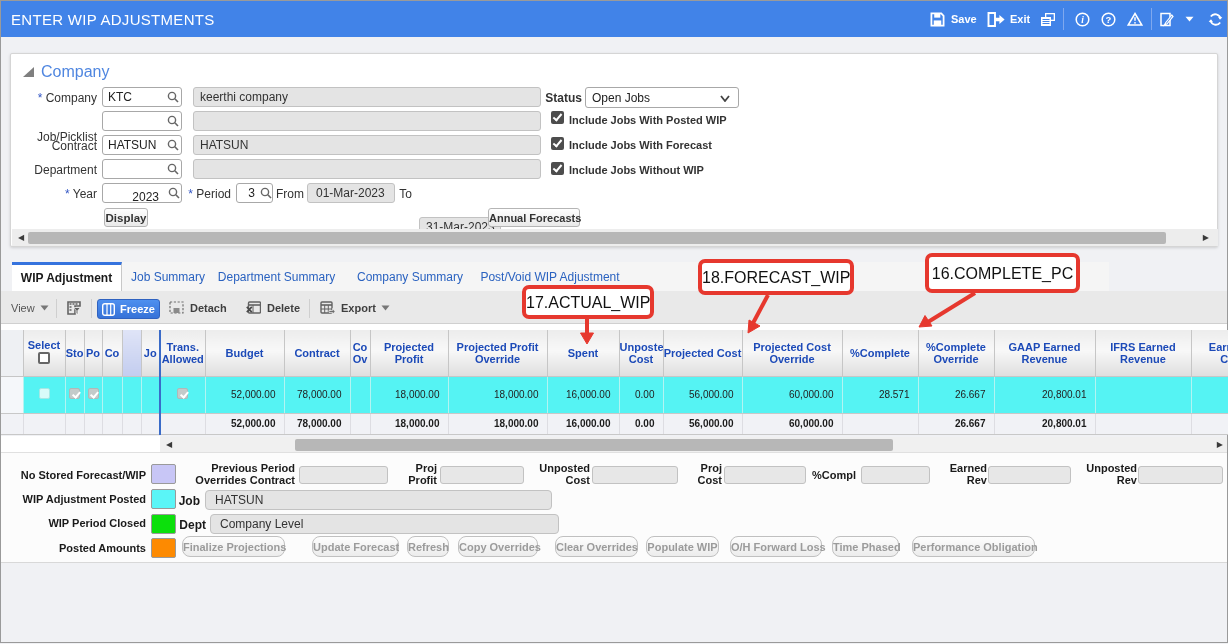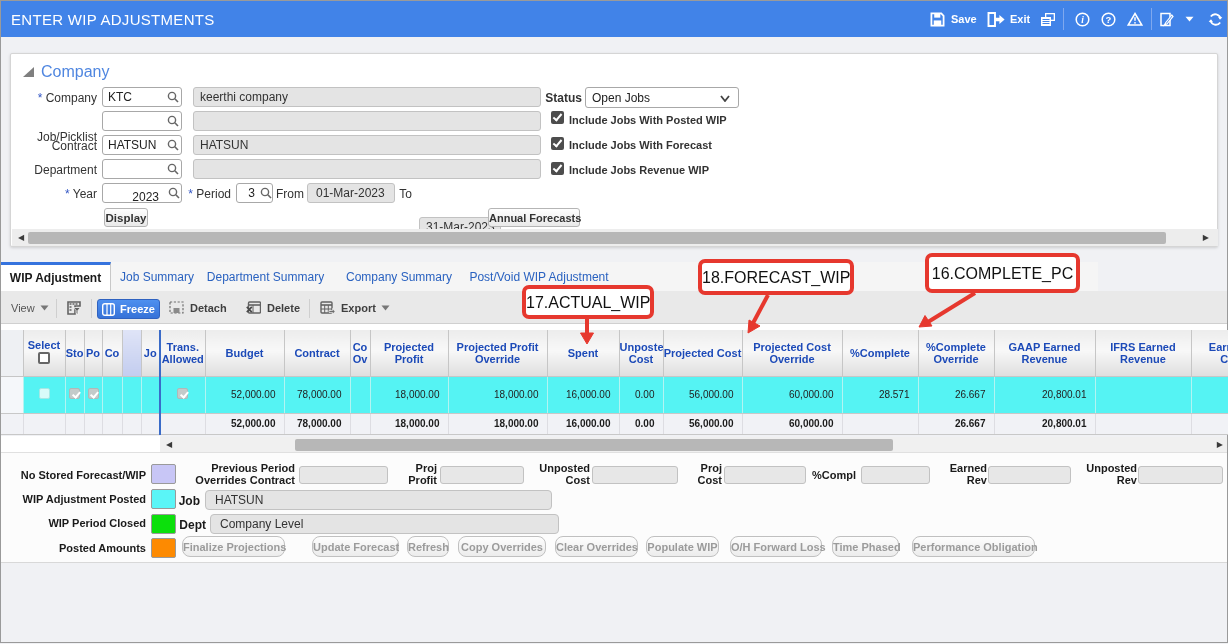--- a/index.html
+++ b/index.html
@@ -22,21 +22,21 @@
 .ro { position:absolute; height:20px; background:#e4e4e4; border:1px solid #c2c2c2; border-radius:3px; font-size:12px; color:#333; padding:0 6px; line-height:18px; white-space:nowrap; overflow:hidden; }
 .cb { position:absolute; width:13px; height:13px; background:#4d4d4d; border-radius:2px; }
 .cb:after { content:""; position:absolute; left:4px; top:1px; width:3px; height:7px; border:solid #fff; border-width:0 2px 2px 0; transform:rotate(40deg); }
 .cblabel { position:absolute; font-size:11px; font-weight:bold; color:#333; white-space:nowrap; padding-top:1px; }
 .btn { position:absolute; padding:0; height:22px; background:linear-gradient(#fefefe,#e9e9e9); border:1px solid #b5b5b5; border-radius:3px; font-size:12px; font-weight:bold; color:#333; text-align:center; font-family:"Liberation Sans",sans-serif; white-space:nowrap; }
 
 .hsb { position:absolute; background:#b7b7b7; }
 .hsb-track { position:absolute; background:#ededed; }
 .sb-arrow { position:absolute; font-size:8px; color:#3a3a3a; }
 
-.tabs { position:absolute; left:1px; top:262px; width:1097px; height:29px; background:#f5f5f5; }
+.tabs { position:absolute; left:12px; top:262px; width:1097px; height:29px; background:#f5f5f5; }
 .tab { position:absolute; top:0; height:29px; font-size:12px; color:#2a62c0; display:flex; align-items:center; justify-content:center; }
 .tab.active { background:#fff; border-top:3px solid #3573de; border-right:1px solid #c8c8c8; color:#1a1a1a; font-weight:bold; }
 
 .toolbar { position:absolute; left:1px; top:291px; width:1226px; height:33px; background:#e9e9e9; border-bottom:1px solid #d0d0d0; }
 .tool { position:absolute; top:0; height:33px; display:flex; align-items:center; font-size:11px; font-weight:bold; color:#3f3f3f; }
 
 .grid { position:absolute; left:1px; top:330px; width:1227px; }
 .grid table { border-collapse:collapse; table-layout:fixed; width:1227px; }
 .grid td { border-right:1px solid #c6c6c6; border-bottom:1px solid #c6c6c6; font-size:11.5px; overflow:hidden; white-space:nowrap; }
 .grid tr.hdr td { background:linear-gradient(#ececec 0%,#f8f8f8 45%,#dedede 100%); color:#1c4ab8; font-weight:bold; text-align:center; font-size:11px; height:46px; vertical-align:middle; padding:0; }
@@ -160,21 +160,21 @@
   <div style="position:absolute; left:574px; top:33px; width:154px; height:21px; background:#fff; border:1px solid #a8a8a8; border-radius:3px; font-size:12px; color:#222; padding:3px 6px;">Open Jobs
     <svg style="position:absolute; right:8px; top:7px;" width="10" height="7" viewBox="0 0 10 7">
         <path d="M1 1 L5 6 L9 1" fill="none" stroke="#444" stroke-width="1.8"></path>
       </svg>
   </div>
   <div class="cb" style="left:540px; top:57px;"></div>
   <div class="cblabel" style="left:558px; top:59px;">Include Jobs With Posted WIP</div>
   <div class="cb" style="left:540px; top:83px;"></div>
   <div class="cblabel" style="left:558px; top:84px;">Include Jobs With Forecast</div>
   <div class="cb" style="left:540px; top:108px;"></div>
-  <div class="cblabel" style="left:558px; top:109px;">Include Jobs Revenue WIP</div>
+  <div class="cblabel" style="left:558px; top:109px;">Include Jobs Without WIP</div>
 
   <svg class="mag" style="left:156px; top:37px;" viewBox="0 0 12 12">
       <circle cx="5" cy="5" r="3.6" fill="none" stroke="#666" stroke-width="1.4"></circle>
       <path d="M7.8 7.8 L11 11" stroke="#666" stroke-width="1.6"></path>
     </svg>
   <svg class="mag" style="left:156px; top:61px;" viewBox="0 0 12 12">
       <circle cx="5" cy="5" r="3.6" fill="none" stroke="#666" stroke-width="1.4"></circle>
       <path d="M7.8 7.8 L11 11" stroke="#666" stroke-width="1.6"></path>
     </svg>
   <svg class="mag" style="left:156px; top:85px;" viewBox="0 0 12 12">
@@ -401,21 +401,21 @@
 <div class="ro" style="left:1138px; top:466px; width:85px; height:18px; background:#e7e7e7;"></div>
 
 <div class="legend-label" style="left:155px; top:494px; width:45px; font-size:12px;">Job</div>
 <div class="ro" style="left:205px; top:490px; width:347px; border-radius:4px;"><span style="padding-left:3px;">HATSUN</span></div>
 <div class="legend-label" style="left:155px; top:518px; width:51px; font-size:12px;">Dept</div>
 <div class="ro" style="left:210px; top:514px; width:349px; border-radius:4px;"><span style="padding-left:3px;">Company Level</span></div>
 
 <button class="fbtn" style="left:182px; top:536px; width:103px;">Finalize Projections</button>
 <button class="fbtn" style="left:312px; top:536px; width:87px;">Update Forecast</button>
 <button class="fbtn" style="left:407px; top:536px; width:42px;">Refresh</button>
-<button class="fbtn" style="left:458px; top:536px; width:88px;">Copy Overrides</button>
+<button class="fbtn" style="left:458px; top:536px; width:80px;">Copy Overrides</button>
 <button class="fbtn" style="left:555px; top:536px; width:83px;">Clear Overrides</button>
 <button class="fbtn" style="left:646px; top:536px; width:73px;">Populate WIP</button>
 <button class="fbtn" style="left:730px; top:536px; width:92px;">O/H Forward Loss</button>
 <button class="fbtn" style="left:832px; top:536px; width:67px;">Time Phased</button>
 <button class="fbtn" style="left:912px; top:536px; width:123px;">Performance Obligation</button>
 
 <div style="position:absolute; left:1px; top:562px; width:1226px; height:1px; background:#d8d8d8;"></div>
 
 <svg class="overlay">
   <g stroke="#e6382e" stroke-width="4" fill="#e6382e">

